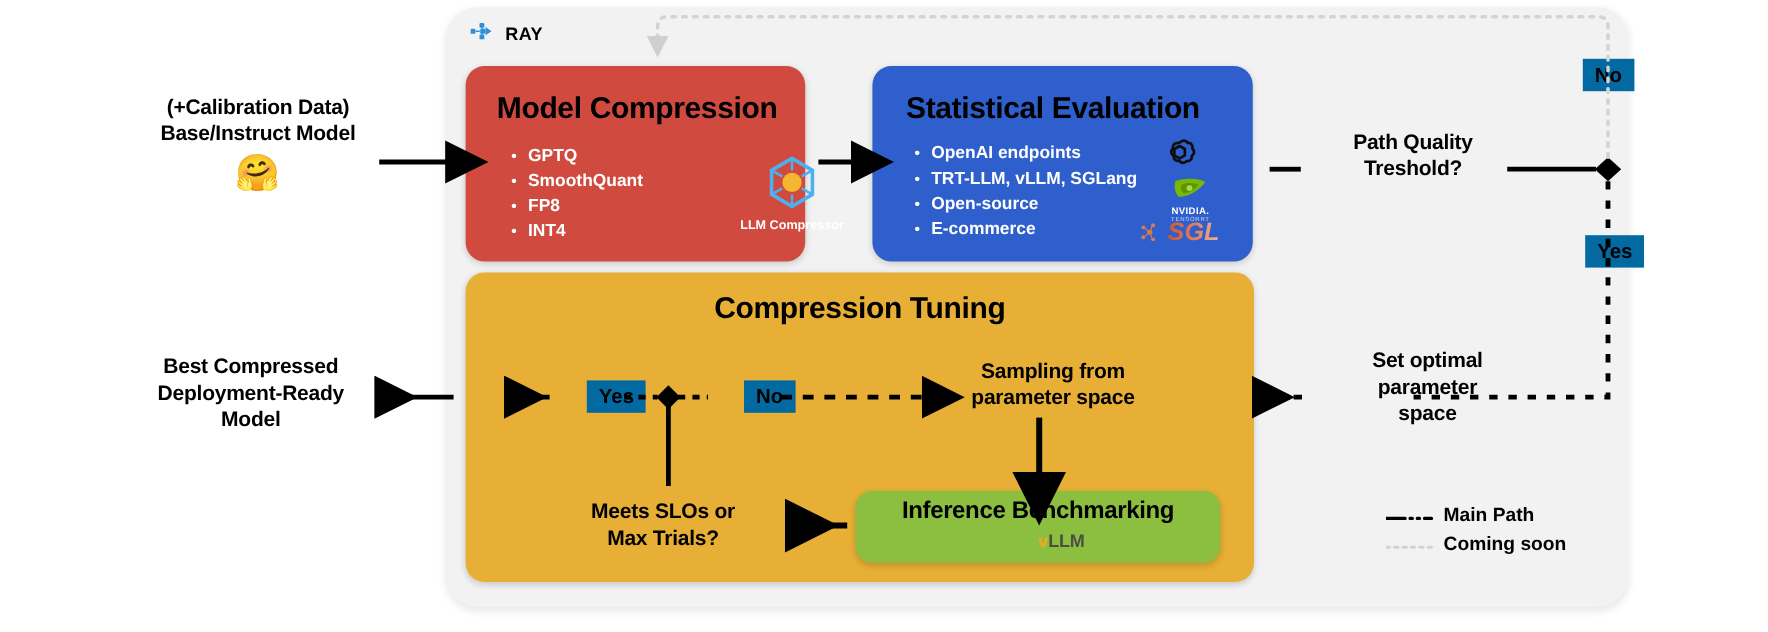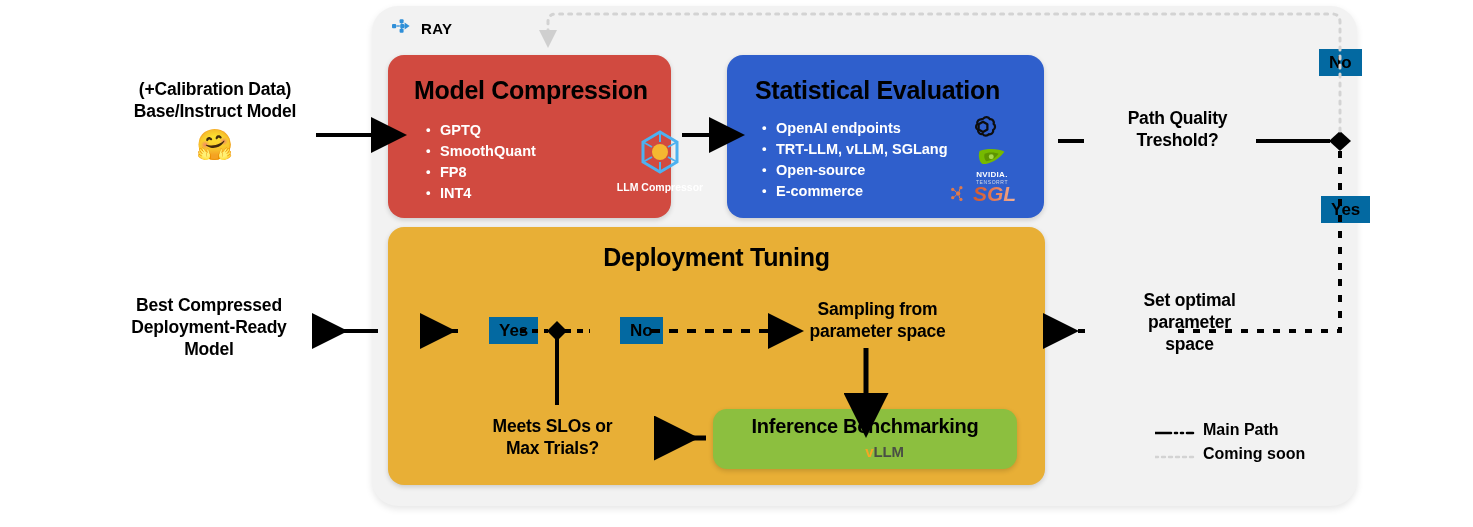--- a/index.html
+++ b/index.html
@@ -173,21 +173,21 @@
       <path d="M4.6 6.6 L7.2 9.4"></path>
         <path d="M4.6 14.3 L7.3 11.8"></path>
       <path d="M10.8 5.2 L10.2 8.4"></path>
         <path d="M10.6 15.6 L10 12.6"></path>
     </g>
   </svg>
   <span id="sgl-text">SGL</span>
 </div>
 
 <div class="abs stage" id="box-deployment"></div>
-<div class="abs stage-title ctr" id="t-deployment">Deployment Tuning</div>
+<div class="abs stage-title ctr" id="t-deployment">Compression Tuning</div>
 
 <div class="abs txt ctr" id="lbl-sampling">
   <div>Sampling from</div>
   <div>parameter space</div>
 </div>
 <div class="abs txt ctr" id="lbl-slo">
   <div>Meets SLOs or</div>
   <div>Max Trials?</div>
 </div>
 

